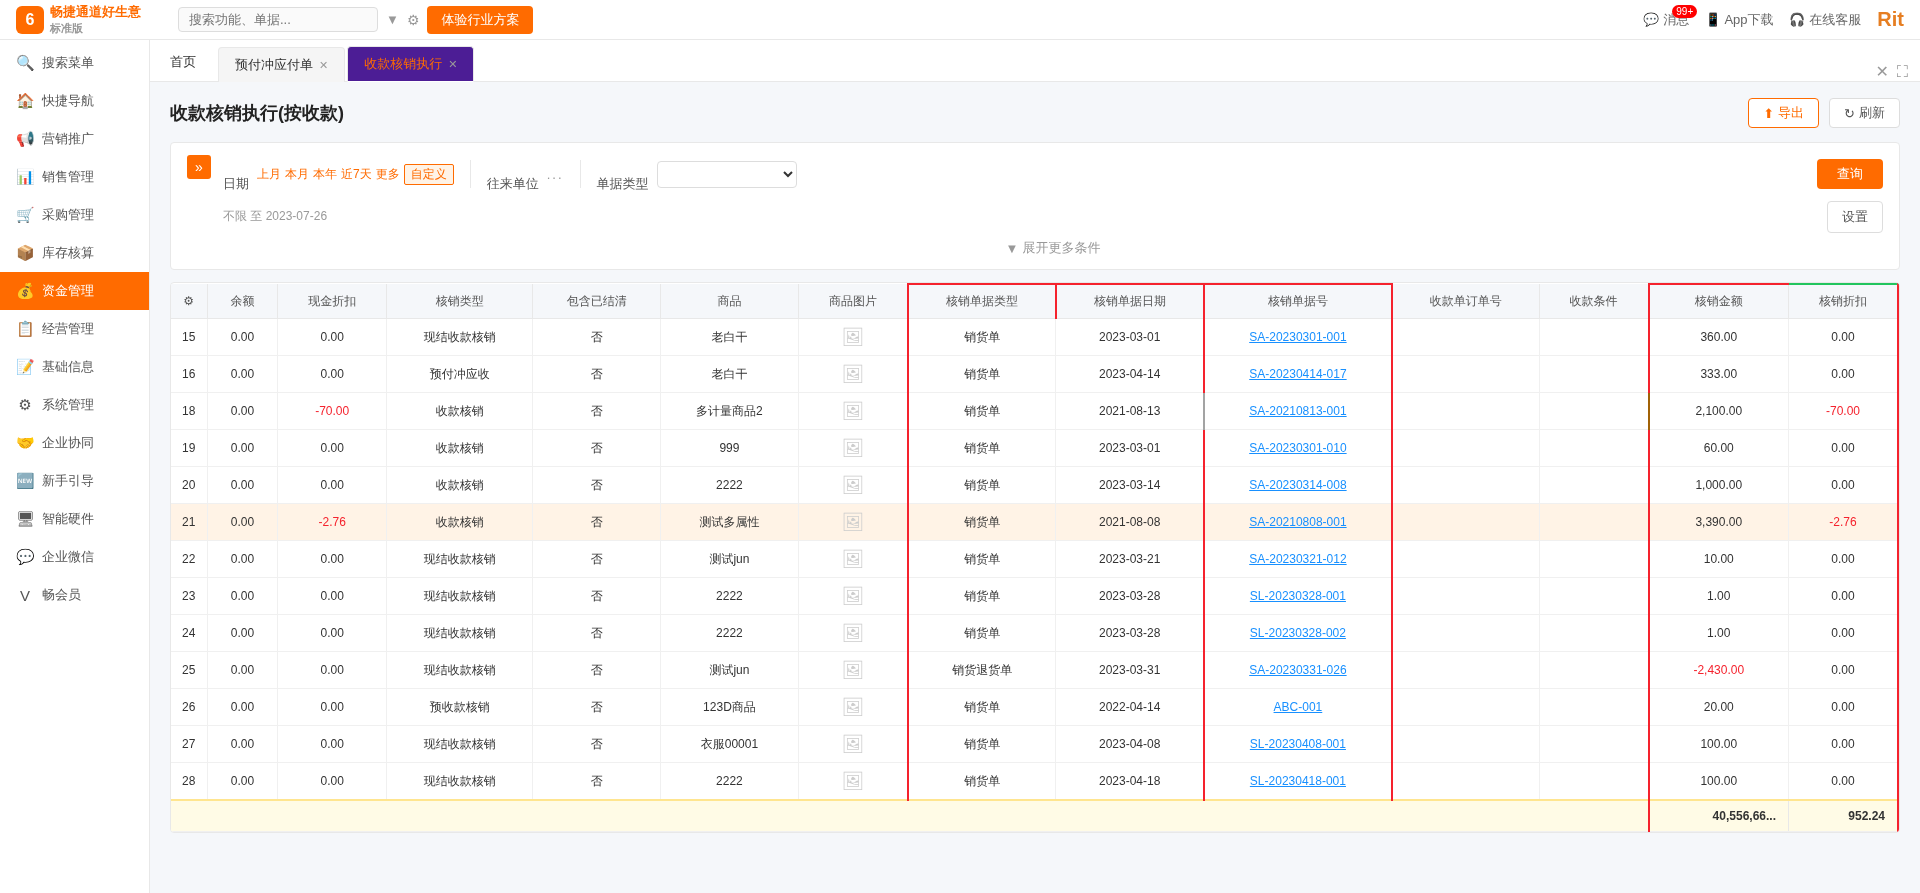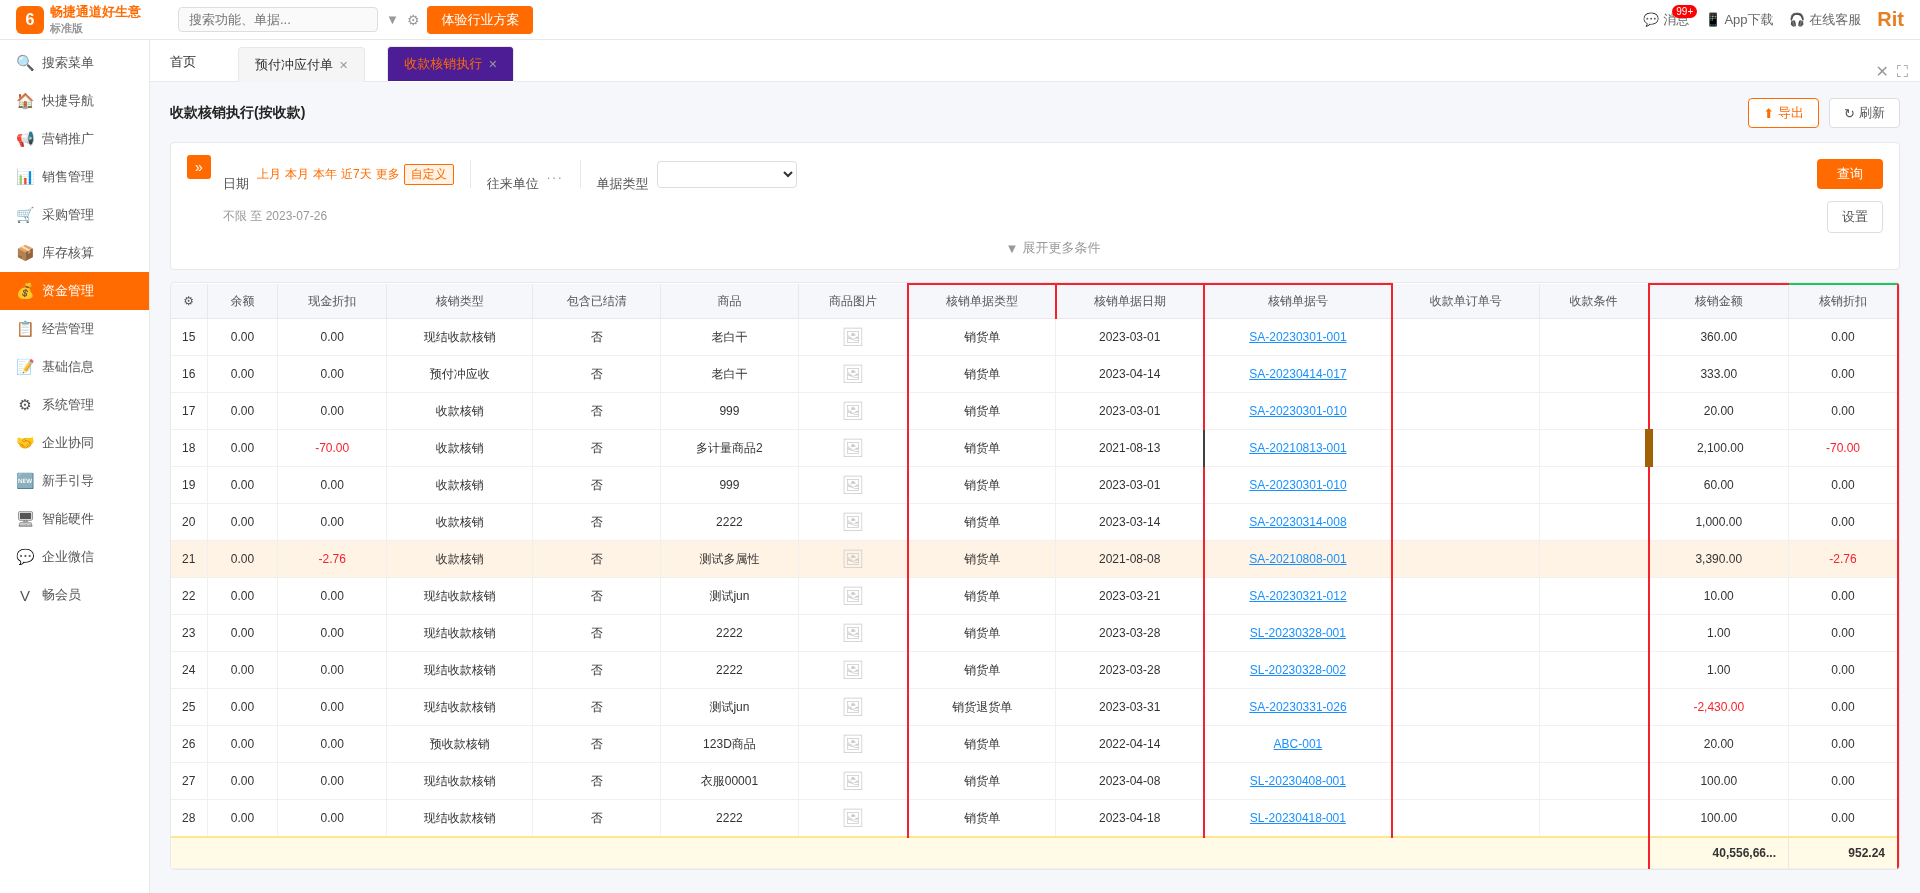--- a/index.html
+++ b/index.html
@@ -24,33 +24,33 @@
     .sidebar { width: 150px; background: #fff; border-right: 1px solid #e8e8e8; display: flex; flex-direction: column; padding-top: 4px; }
     .sidebar-item { display: flex; align-items: center; gap: 8px; padding: 10px 16px; cursor: pointer; color: #555; font-size: 13px; }
     .sidebar-item.active { background: #ff6b00; color: #fff; border-radius: 0; }
     .sidebar-item .si-icon { font-size: 15px; width: 18px; text-align: center; }
     .sidebar-item .si-label { }
 
     
     .content-area { flex: 1; display: flex; flex-direction: column; overflow: hidden; }
 
     
-    .tab-bar { height: 42px; background: #fff; border-bottom: 1px solid #e8e8e8; display: flex; align-items: flex-end; padding: 0 0 0 0; gap: 20px; }
+    .tab-bar { height: 42px; background: #fff; border-bottom: 1px solid #e8e8e8; display: flex; align-items: flex-end; padding: 0 0 0 0; }
     .tab-home { padding: 8px 20px; font-size: 13px; color: #333; cursor: pointer; border-bottom: 2px solid transparent; }
     .tab-item { display: flex; align-items: center; gap: 6px; padding: 8px 16px; font-size: 13px; color: #333; cursor: pointer; border: 1px solid #e8e8e8; border-bottom: none; border-radius: 4px 4px 0 0; background: #f5f5f5; margin-left: 2px; position: relative; top: 1px; }
     .tab-item.active { background: #4c1d95; color: #ff6b00; border-bottom: 1px solid #fff; z-index: 1; }
     .tab-close { font-size: 11px; color: #999; cursor: pointer; }
     .tab-bar-right { margin-left: auto; display: flex; align-items: center; gap: 8px; padding-right: 12px; color: #999; font-size: 16px; }
 
     
     .page-content { flex: 1; overflow: auto; padding: 16px 20px; background: #f5f7fa; }
 
     
     .page-title-bar { display: flex; align-items: center; justify-content: space-between; margin-bottom: 14px; }
-    .page-title { font-size: 14px; font-weight: bold; color: #222; }
+    .page-title { font-size: 18px; font-weight: bold; color: #222; }
     .page-title-actions { display: flex; gap: 10px; }
     .btn-export { background: #fff; border: 1px solid #ff6b00; color: #ff6b00; padding: 5px 14px; border-radius: 4px; cursor: pointer; font-size: 13px; display: flex; align-items: center; gap: 4px; }
     .btn-refresh { background: #fff; border: 1px solid #ddd; color: #555; padding: 5px 14px; border-radius: 4px; cursor: pointer; font-size: 13px; display: flex; align-items: center; gap: 4px; }
 
     
     .filter-bar { background: #fff; border-radius: 4px; padding: 12px 16px; margin-bottom: 12px; border: 1px solid #e8e8e8; }
     .filter-row { display: flex; align-items: center; gap: 16px; flex-wrap: wrap; }
     .filter-item { display: flex; align-items: center; gap: 8px; font-size: 13px; color: #555; }
     .filter-label { white-space: nowrap; margin-top: 20px; }
     .filter-date-group { display: flex; align-items: center; gap: 4px; }
@@ -310,49 +310,33 @@
                   <td style="color:#ccc;font-size:18px;">🖼</td>
                   <td style="border-left:2px solid #f5222d;border-right:1px solid #f0f0f0;">销货单</td>
                   <td style="border-right:2px solid #f5222d;">2023-04-14</td>
                   <td style="color:#1890ff;cursor:pointer;text-decoration:underline;border-right:2px solid #f5222d;">SA-20230414-017</td>
                   <td></td>
                   <td></td>
                   <td style="border-left:2px solid #f5222d;">333.00</td>
                   <td style="border-right:2px solid #f5222d;">0.00</td>
                 </tr>
                 <tr>
-                  <td>17</td>
-                  <td>0.00</td>
-                  <td>0.00</td>
-                  <td>收款核销</td>
-                  <td>否</td>
-                  <td>999</td>
-                  <td style="color:#ccc;font-size:18px;">🖼</td>
-                  <td style="border-left:2px solid #f5222d;border-right:1px solid #f0f0f0;">销货单</td>
-                  <td style="border-right:2px solid #f5222d;">2023-03-01</td>
-                  <td style="color:#1890ff;cursor:pointer;text-decoration:underline;border-right:2px solid #f5222d;">SA-20230301-010</td>
-                  <td></td>
-                  <td></td>
-                  <td style="border-left:2px solid #f5222d;">20.00</td>
-                  <td style="border-right:2px solid #f5222d;">0.00</td>
-                </tr>
-                <tr>
                   <td>18</td>
                   <td>0.00</td>
                   <td style="color:#f5222d;">-70.00</td>
                   <td>收款核销</td>
                   <td>否</td>
                   <td>多计量商品2</td>
                   <td style="color:#ccc;font-size:18px;">🖼</td>
                   <td style="border-left:2px solid #f5222d;border-right:1px solid #f0f0f0;">销货单</td>
-                  <td style="border-right:2px solid #404040;">2021-08-13</td>
+                  <td style="border-right:2px solid #a3a3a3;">2021-08-13</td>
                   <td style="color:#1890ff;cursor:pointer;text-decoration:underline;border-right:2px solid #f5222d;">SA-20210813-001</td>
                   <td></td>
                   <td></td>
-                  <td style="border-left:8px solid #a16207;">2,100.00</td>
+                  <td style="border-left:2px solid #a16207;">2,100.00</td>
                   <td style="color:#f5222d;border-right:2px solid #f5222d;">-70.00</td>
                 </tr>
                 <tr>
                   <td>19</td>
                   <td>0.00</td>
                   <td>0.00</td>
                   <td>收款核销</td>
                   <td>否</td>
                   <td>999</td>
                   <td style="color:#ccc;font-size:18px;">🖼</td>

